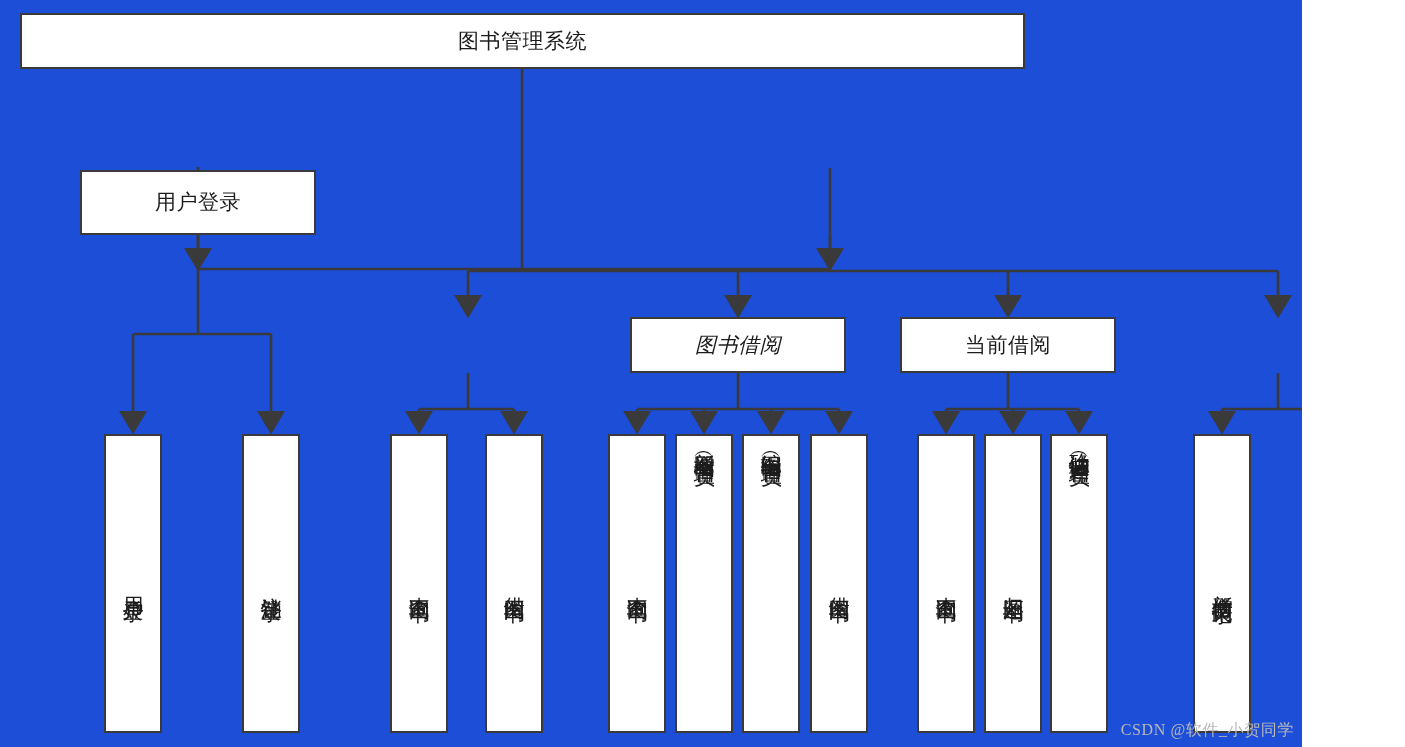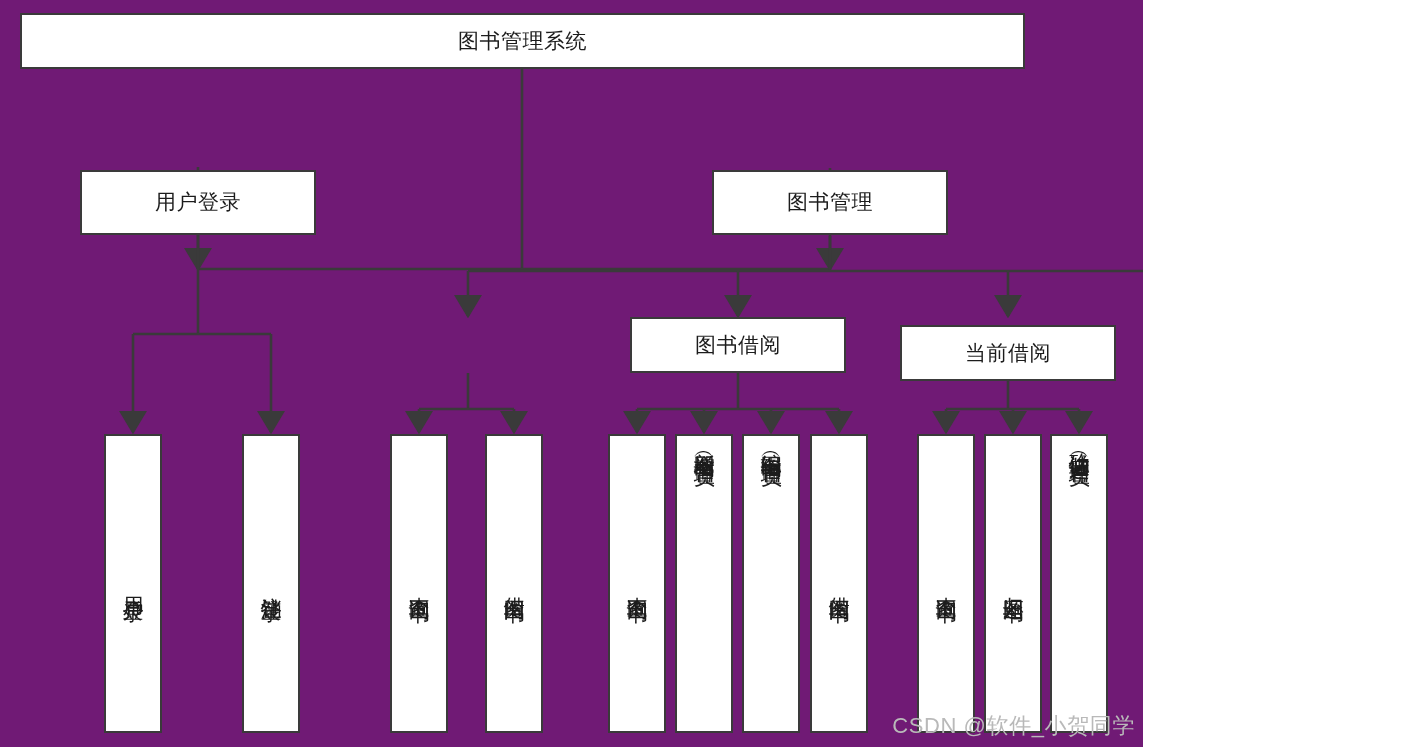--- a/index.html
+++ b/index.html
@@ -7,23 +7,23 @@
     margin: 0;
     padding: 0;
     background: #ffffff;
   }
   body {
     font-family: "DejaVu Sans", "Liberation Sans", sans-serif;
     color: #1a1a1a;
   }
   #canvas {
     position: relative;
-    width: 1143px;
+    width: 1302px;
     height: 747px;
-    background: #701a75;
+    background: #1d4ed8;
     overflow: hidden;
   }
   #edges {
     position: absolute;
     left: 0;
     top: 0;
     width: 1405px;
     height: 747px;
     pointer-events: none;
   }
@@ -59,26 +59,26 @@
     letter-spacing: 2px;
     white-space: nowrap;
   }
   .node.vertical.center .node-label {
     margin: auto 0;
   }
   .watermark {
     position: absolute;
     right: 8px;
     bottom: 6px;
-    font-size: 22px;
+    font-size: 16px;
     color: #b9b9b9;
     letter-spacing: 0.6px;
     z-index: 5;
     white-space: nowrap;
-    font-family: Liberation Sans, sans-serif;
+    font-family: Liberation Serif, serif;
   }
 </style>
 </head>
 <body>
 
 <div id="canvas">
 
   <svg id="edges" viewBox="0 0 1405 747" xmlns="http://www.w3.org/2000/svg">
     <defs>
       <marker id="arrow" viewBox="0 0 10 12" refX="9" refY="6" markerWidth="9" markerHeight="11" orient="auto-start-reverse">
@@ -130,28 +130,25 @@
     </g>
   </svg>
 
   <div class="node" style="left:20px; top:13px; width:1005px; height:56px;">
     <span class="node-label">图书管理系统</span>
   </div>
 
   <div class="node" style="left:80px; top:170px; width:236px; height:65px;">
     <span class="node-label">用户登录</span>
   </div>
-  <div class="node" style="left:712px; top:170px; width:236px; height:65px;">
-    <span class="node-label">图书管理</span>
-  </div>
 
-  <div class="node" style="left:630px; top:317px; width:216px; height:56px;">
+  <div class="node" style="left:630px; top:317px; width:216px; height:56px;font-style:italic;">
     <span class="node-label">图书借阅</span>
   </div>
-  <div class="node" style="left:900px; top:317px; width:216px; height:56px;margin-top:8px;">
+  <div class="node" style="left:900px; top:317px; width:216px; height:56px;">
     <span class="node-label">当前借阅</span>
   </div>
 
   <div class="node vertical center" style="left:104px; top:434px; width:58px; height:299px;">
     <span class="node-label">用户登录</span>
   </div>
   <div class="node vertical center" style="left:242px; top:434px; width:58px; height:299px;">
     <span class="node-label">注销登录</span>
   </div>
 

